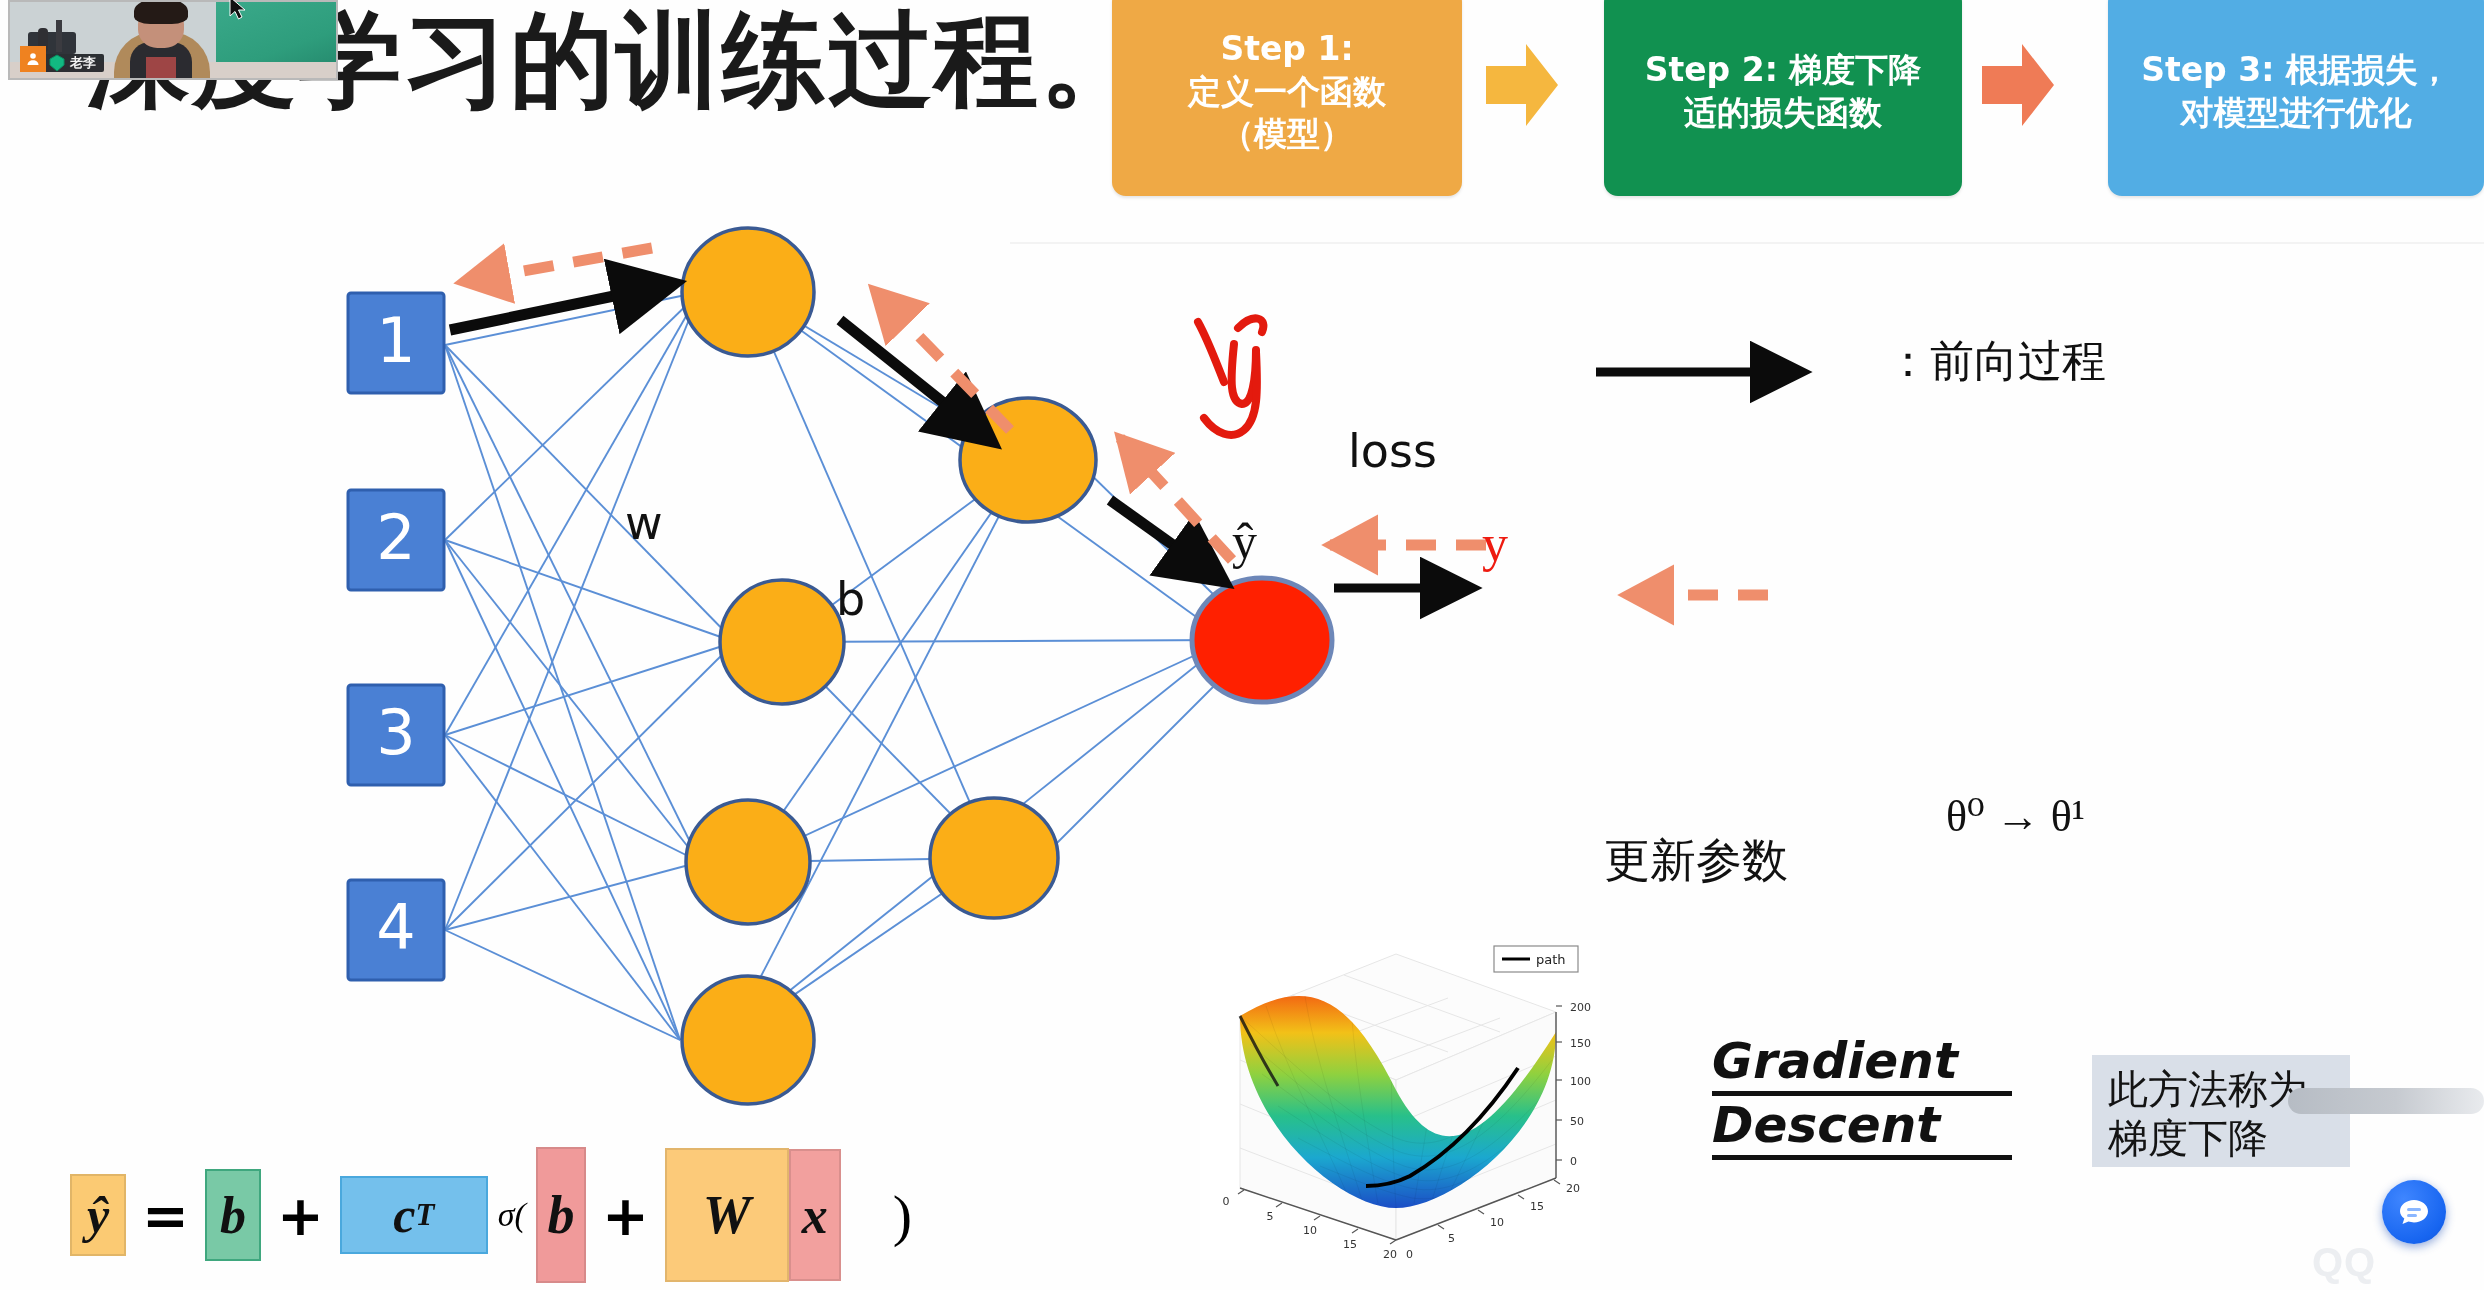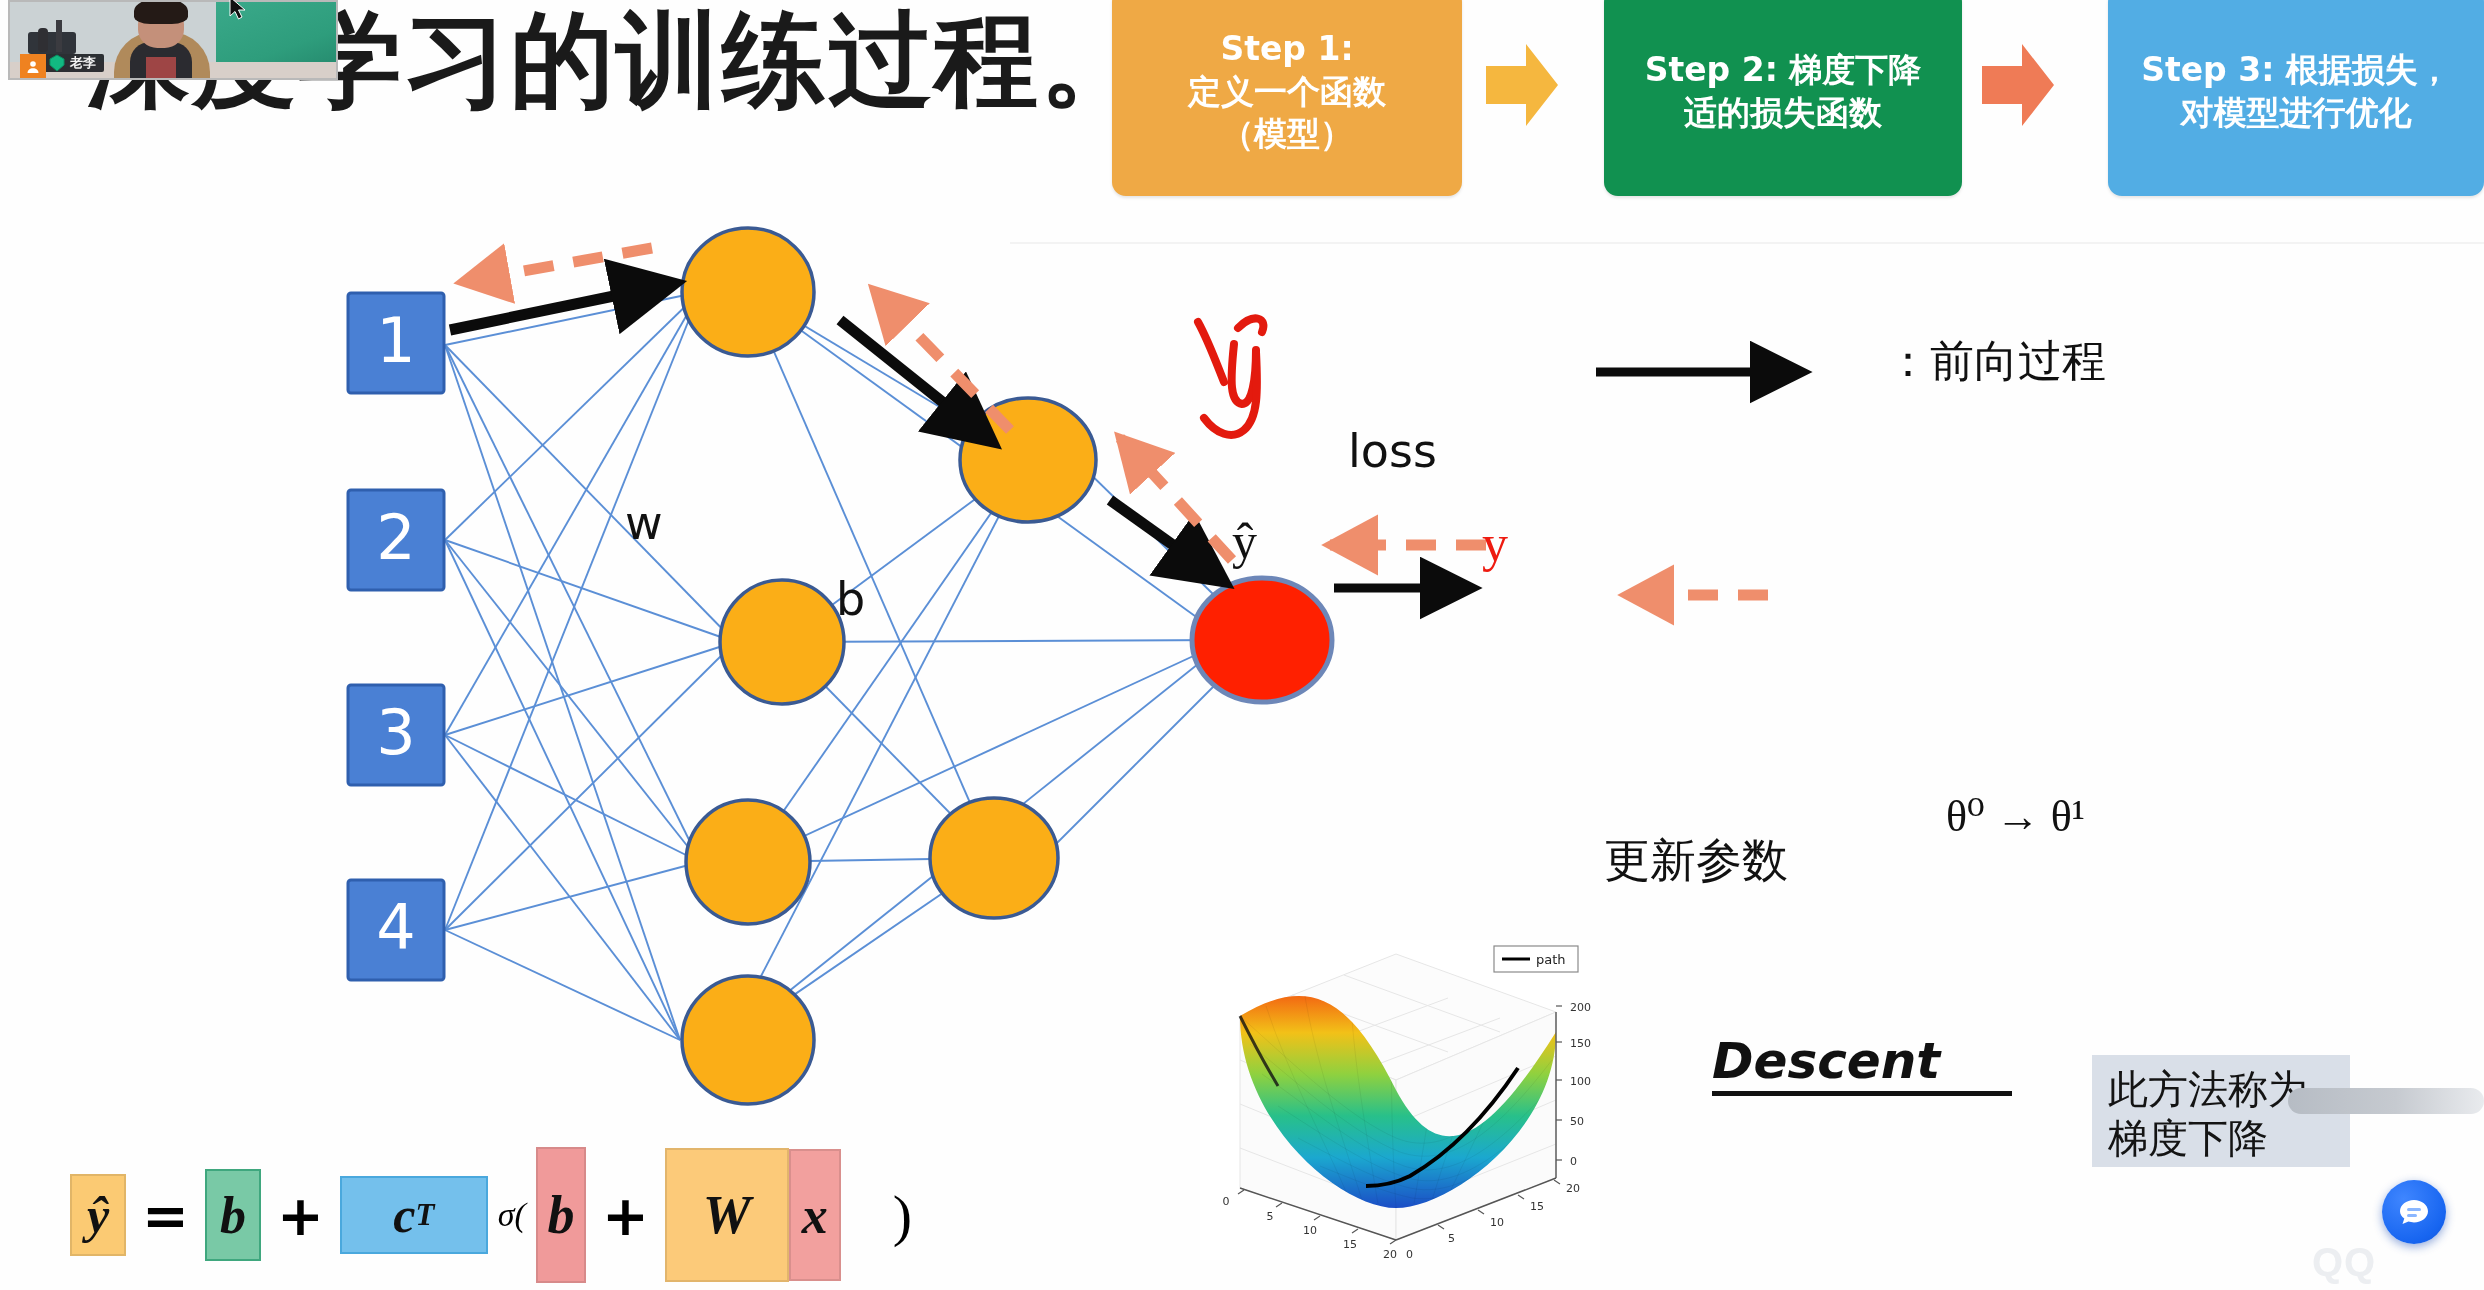--- a/index.html
+++ b/index.html
@@ -35,21 +35,21 @@
     border-radius:50% 50% 30% 30%;background:#241a16;}
   #webcam .person-fur{position:absolute;left:104px;top:30px;width:96px;height:50px;
     border-radius:40px 40px 0 0;background:#b08a5b;}
   #webcam .person-coat{position:absolute;left:120px;top:40px;width:62px;height:42px;
     border-radius:20px 20px 0 0;background:#2b2b30;}
   #webcam .person-shirt{position:absolute;left:136px;top:55px;width:30px;height:26px;background:#9e4545;}
   #webcam .mic{position:absolute;left:28px;top:26px;width:10px;height:24px;background:#2f2f33;border-radius:4px;}
   #webcam .mic2{position:absolute;left:46px;top:18px;width:6px;height:32px;background:#3b3b40;}
   #webcam .box-left{position:absolute;left:18px;top:30px;width:48px;height:22px;background:#30343a;border-radius:3px;}
   #webcam .nameplate{
-    position:absolute;left:10px;bottom:6px;height:18px;display:flex;align-items:flex-start;
+    position:absolute;left:10px;bottom:6px;height:18px;display:flex;align-items:flex-end;
     background:rgba(20,24,28,.88);padding:0 8px 0 0;border-radius:2px;
   }
   #webcam .np-avatar{width:26px;height:26px;background:#ef8220;display:flex;align-items:center;justify-content:center;}
   #webcam .np-avatar svg{display:block;}
   #webcam .np-badge{width:22px;display:flex;align-items:center;justify-content:center;}
   #webcam .np-name{color:#f2f2f2;font-size:13px;font-weight:700;padding-left:2px;white-space:nowrap;
     font-family:"DejaVu Sans",sans-serif;}
   #webcam-cursor{position:absolute;left:228px;top:-4px;z-index:60;}
 
   
@@ -314,20 +314,21 @@
   <div class="lbl" id="label-loss">loss</div>
   <div class="lbl" id="label-yhat">ŷ</div>
   <div class="lbl" id="label-y">y</div>
 
   <div class="lbl" id="legend-forward-text">：前向过程</div>
 
   <div class="lbl" id="update-params-text">更新参数</div>
   <div class="lbl" id="theta-text">θ⁰ → θ¹</div>
 
   <div class="lbl" id="gd-text">
+    <span class="gl">Gradient</span>
     <span class="gl">Descent</span>
   </div>
 
   <div id="callout">
     <span>此方法称为</span>
     <span>梯度下降</span>
   </div>
 
   <div id="edge-bar"></div>
 

